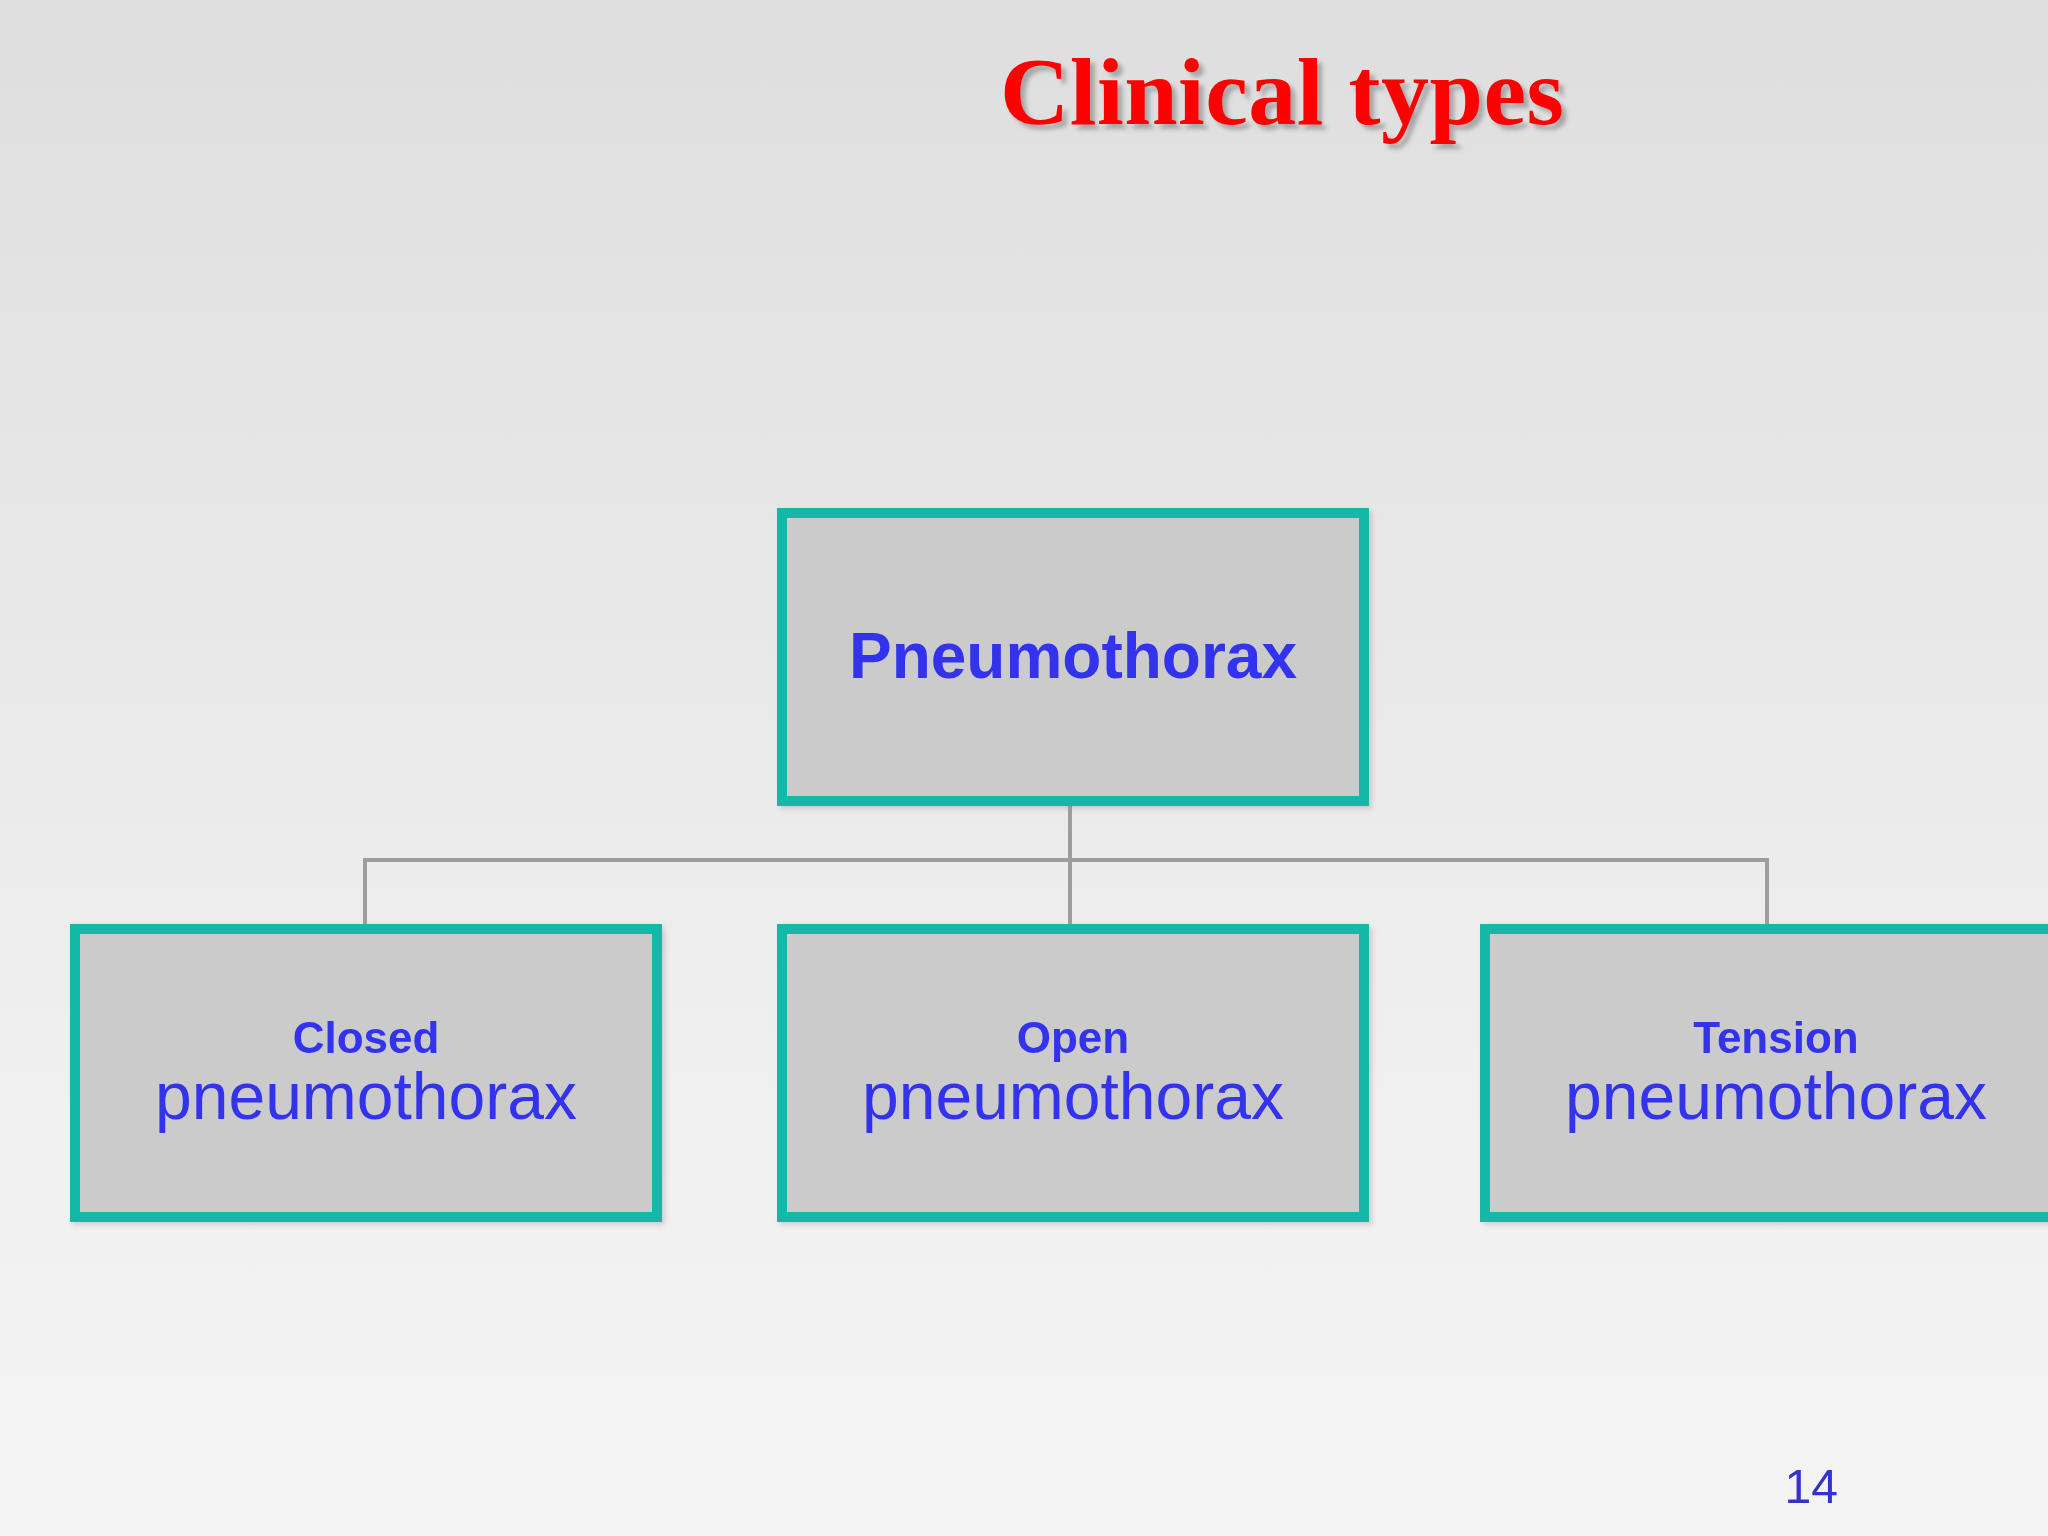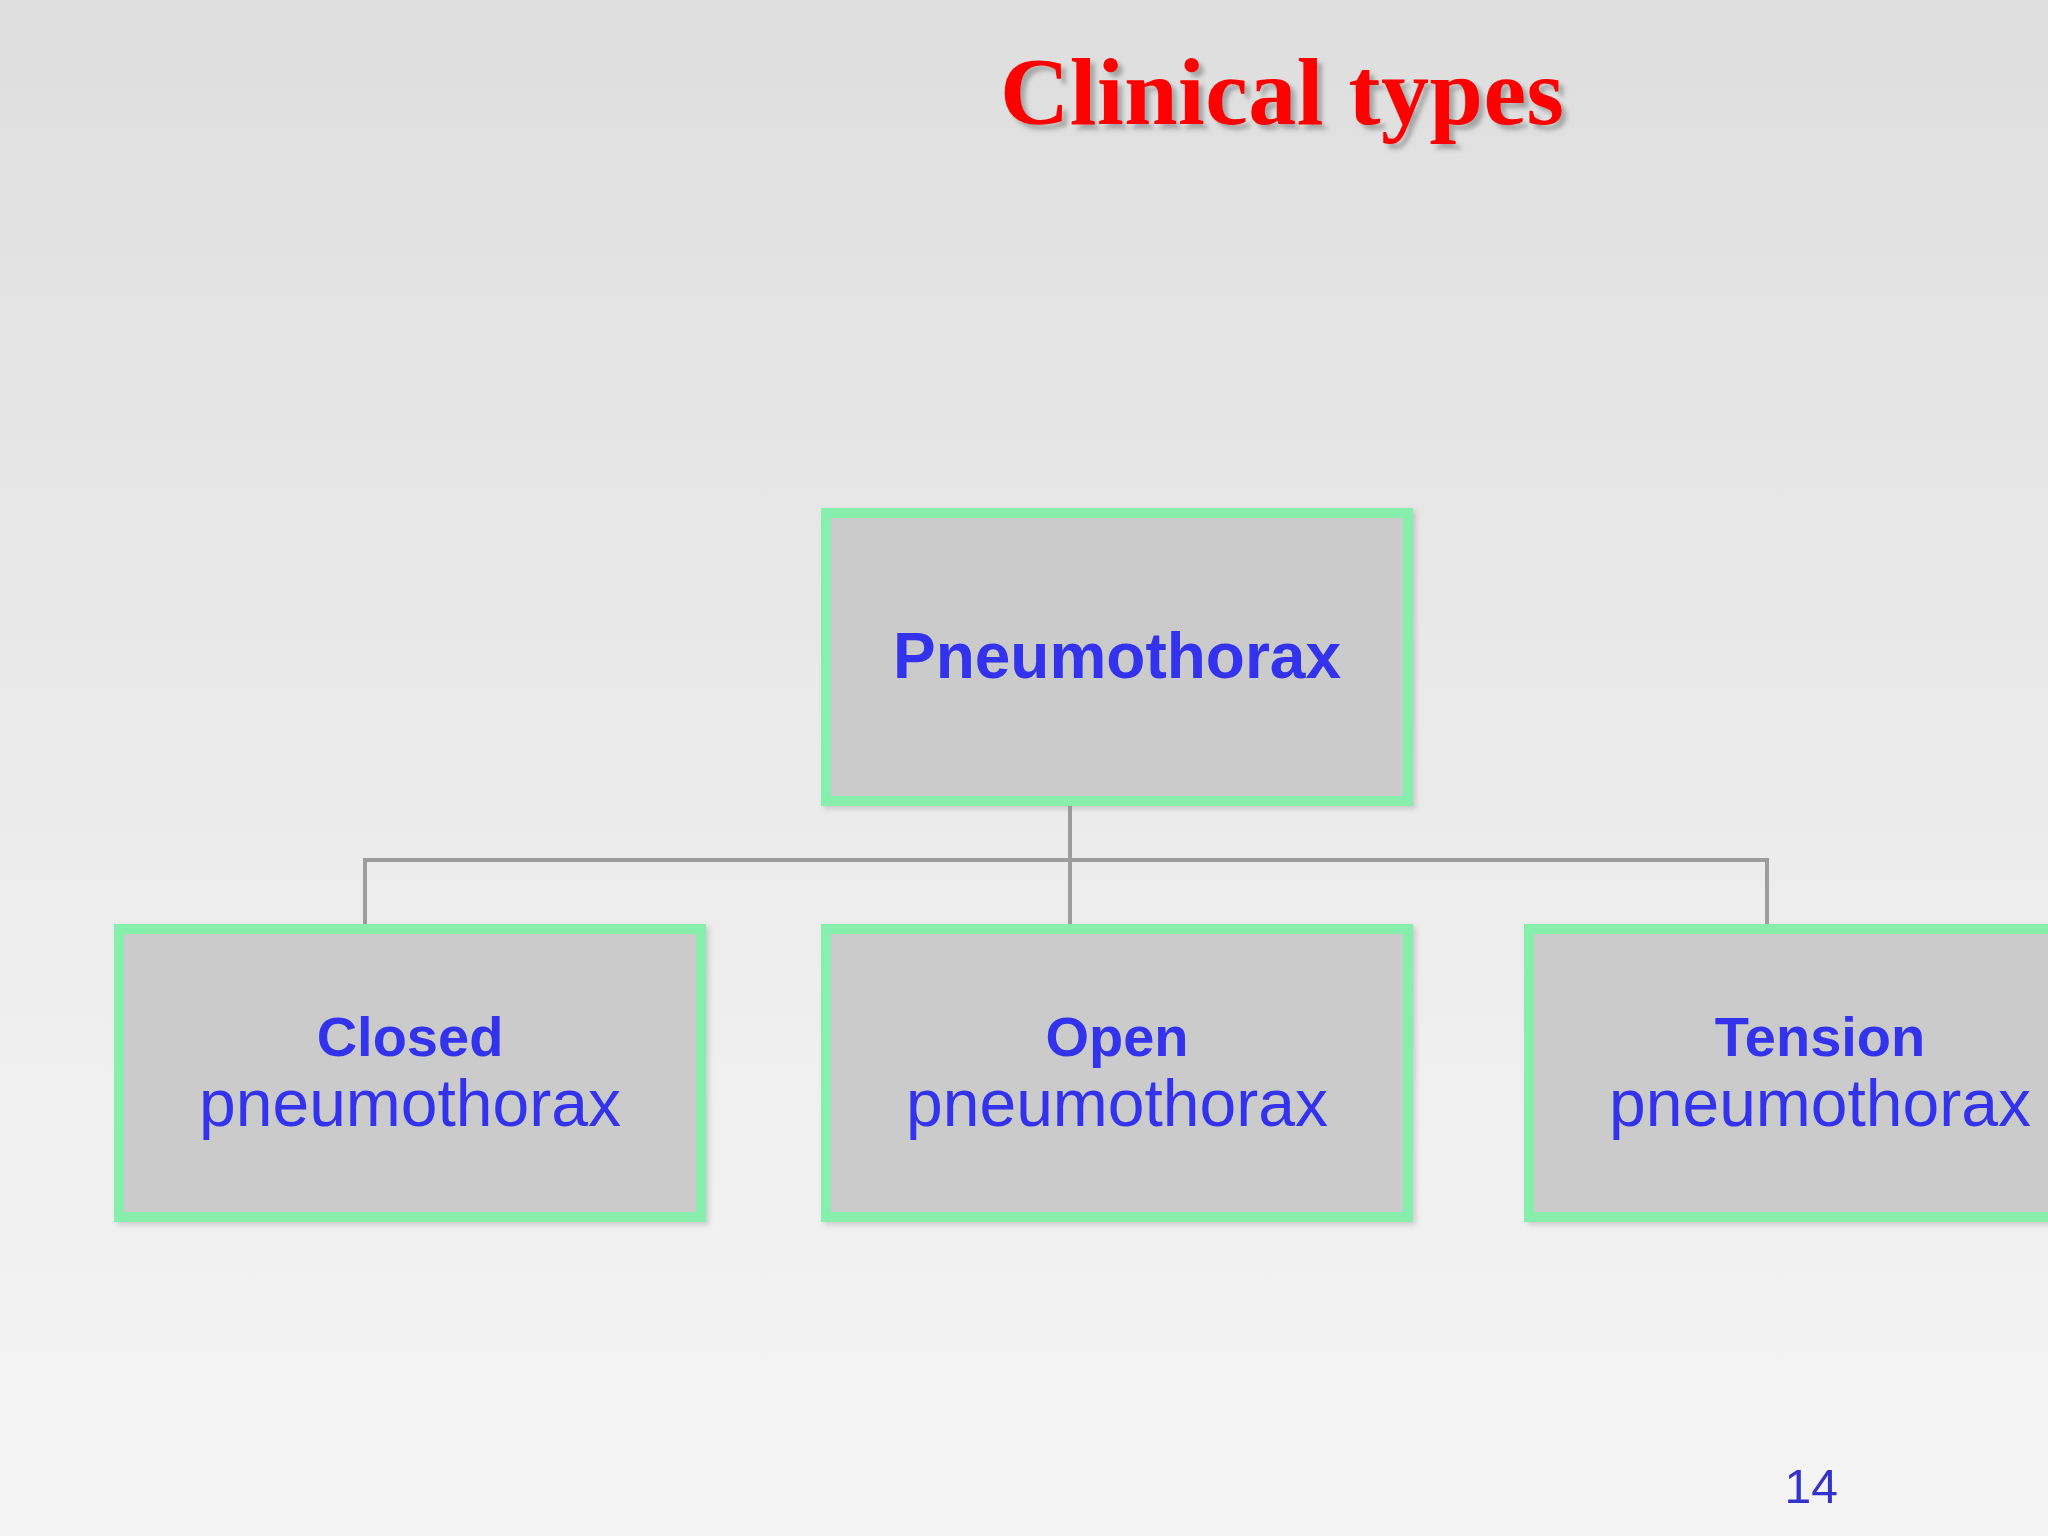--- a/index.html
+++ b/index.html
@@ -49,25 +49,24 @@
   .connector.v { width: 4px; }
   .conn-stem       { left: 1068px; top: 790px;  height: 56px; }
   .conn-hbar       { left: 363px;  top: 842px;  width: 1406px; }
   .conn-drop-left  { left: 363px;  top: 842px;  height: 72px; }
   .conn-drop-mid   { left: 1068px; top: 842px;  height: 72px; }
   .conn-drop-right { left: 1765px; top: 842px;  height: 72px; }
 
   
   .node {
     position: absolute;
-    background: #86efac;
+    background: #14b8a6;
     padding: 10px;
     box-sizing: border-box;
     box-shadow: 3px 3px 5px rgba(140,140,140,0.35);
-    margin-left: 44px;
   }
   .node-inner {
     width: 100%;
     height: 100%;
     background: #cbcbcb;
     box-sizing: border-box;
     display: flex;
     flex-direction: column;
     align-items: center;
     justify-content: center;
@@ -96,21 +95,21 @@
     left: 1480px;
     top: 908px;
     width: 592px;
     height: 298px;
   }
 
   
   .node-title {
     font-family: "Liberation Sans", sans-serif;
     font-weight: bold;
-    font-size: 56px;
+    font-size: 44px;
     line-height: 1.08;
     color: #3333EE;
     white-space: nowrap;
     text-align: center;
   }
   .node-sub {
     font-family: "Liberation Sans", sans-serif;
     font-weight: normal;
     font-size: 66px;
     line-height: 1.08;

